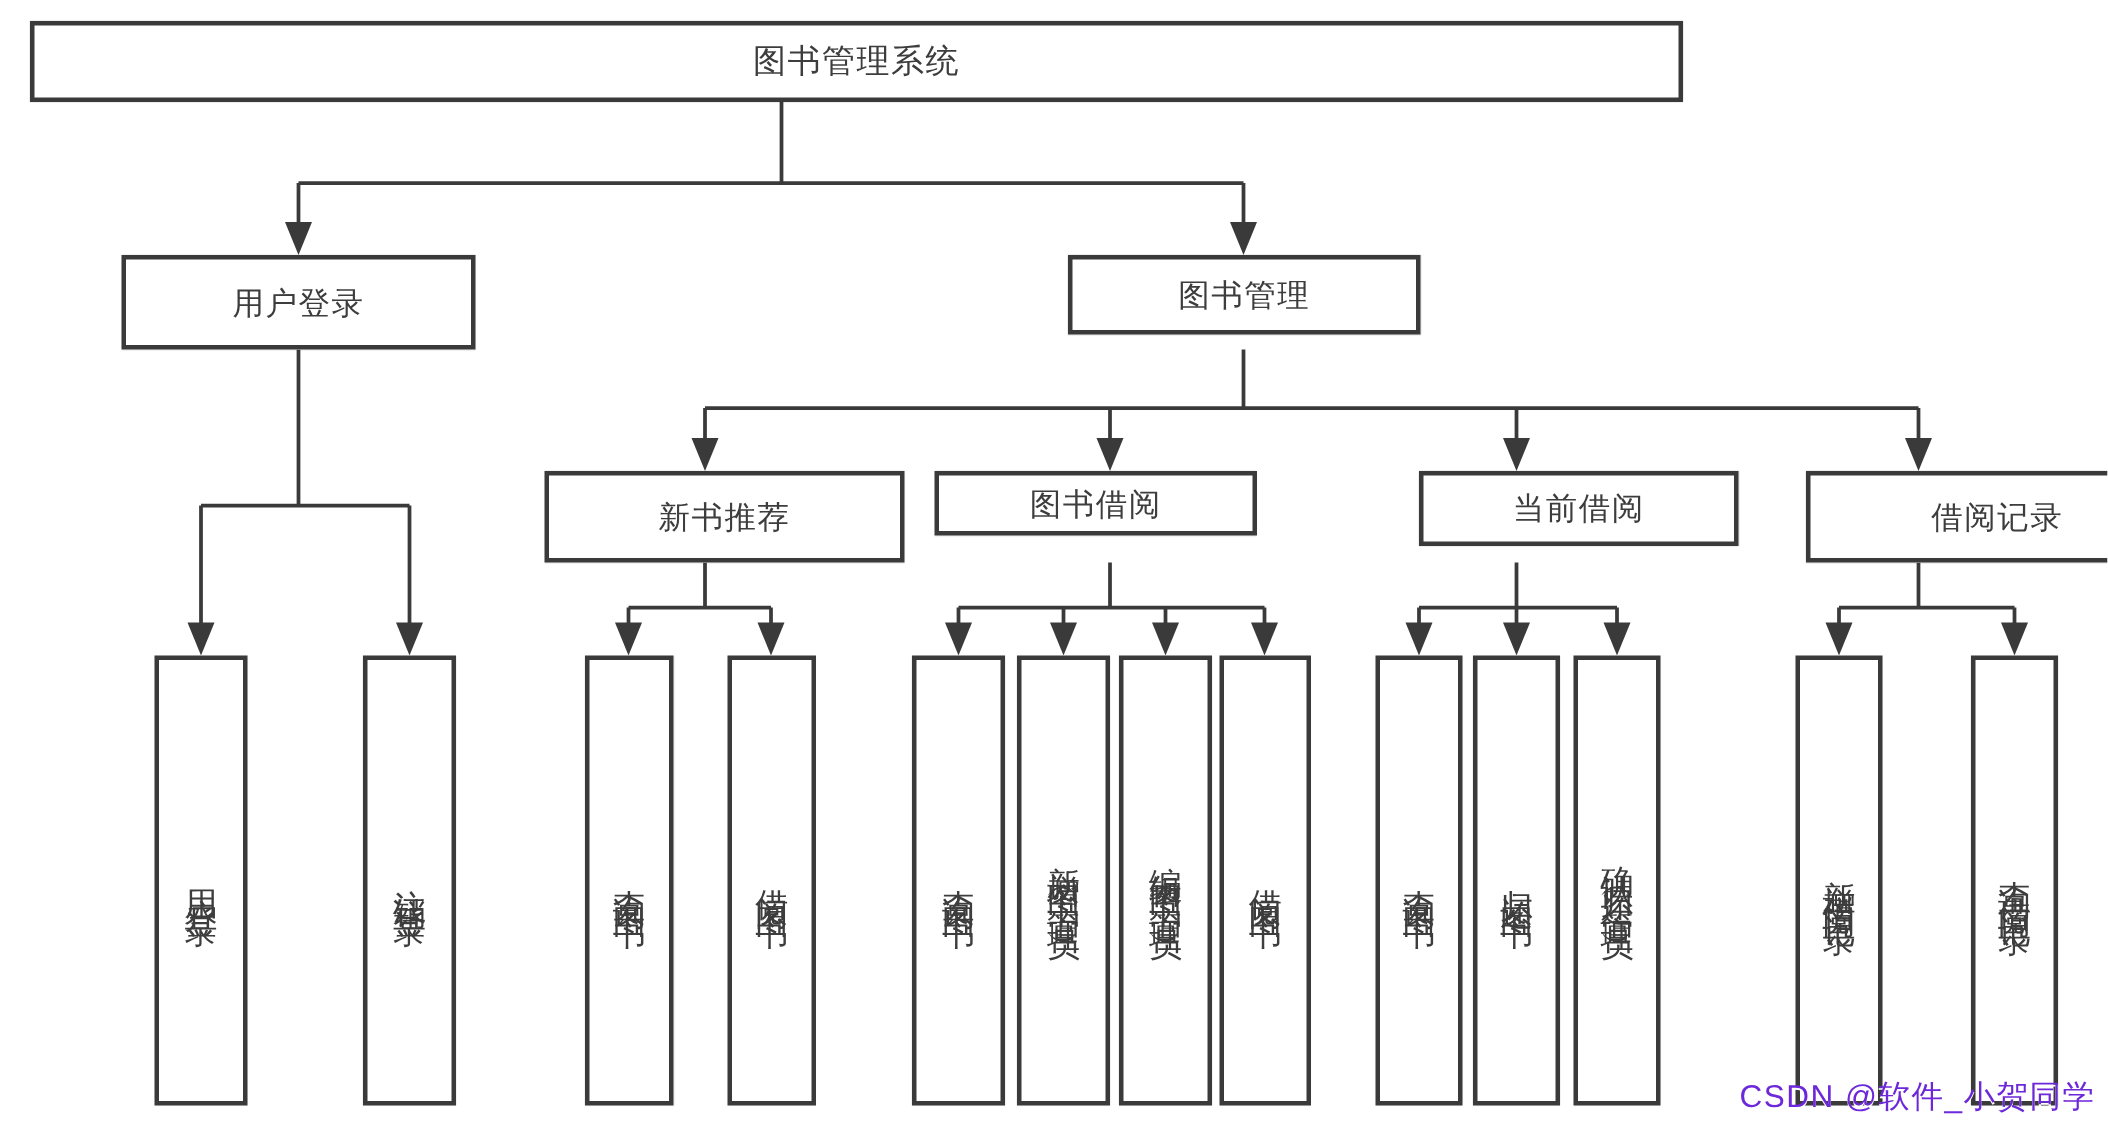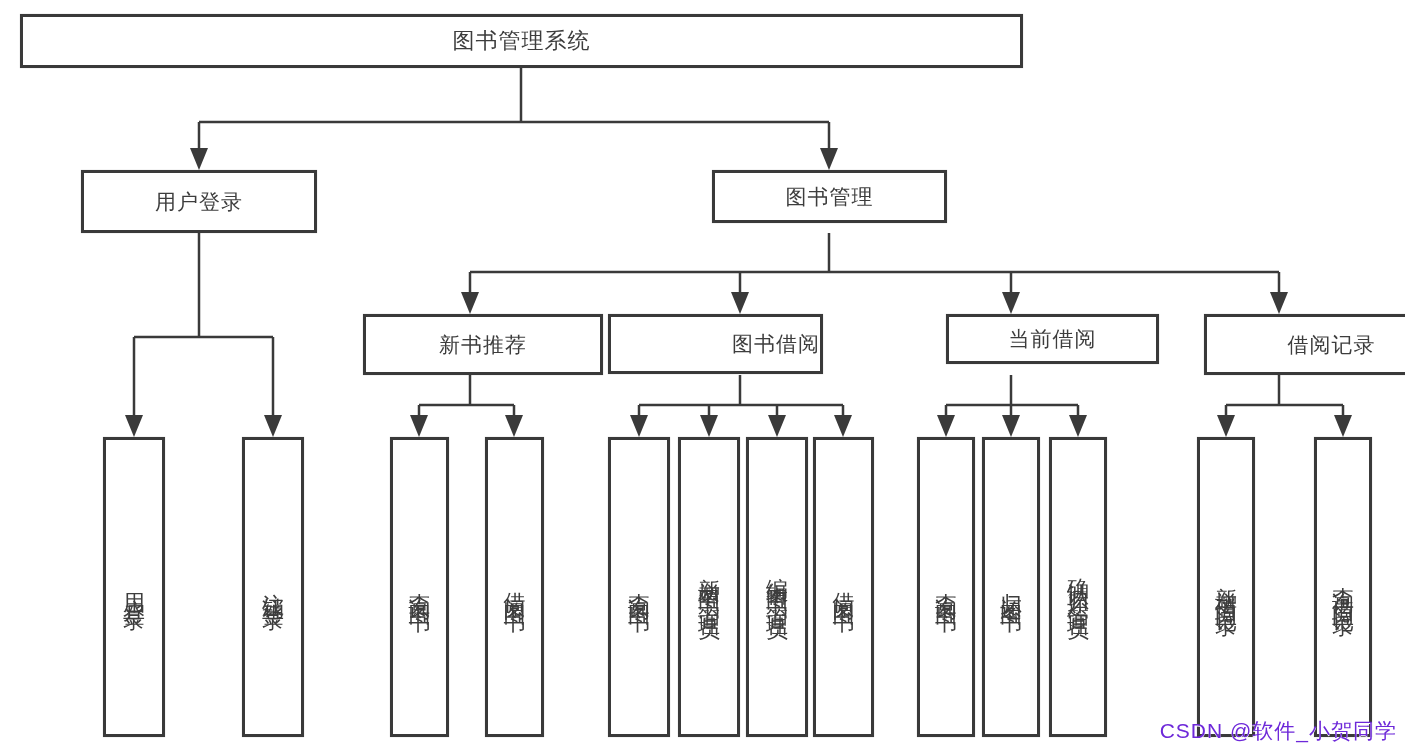--- a/index.html
+++ b/index.html
@@ -117,35 +117,35 @@
       <polygon points="768,415 786,415 777,437"></polygon>
       <polygon points="834,415 852,415 843,437"></polygon>
       <polygon points="937,415 955,415 946,437"></polygon>
       <polygon points="1002,415 1020,415 1011,437"></polygon>
       <polygon points="1069,415 1087,415 1078,437"></polygon>
       <polygon points="1217,415 1235,415 1226,437"></polygon>
       <polygon points="1334,415 1352,415 1343,437"></polygon>
     </g>
   </svg>
 
-  <div class="node" style="left:20px; top:14px; width:1003px; height:54px;">
+  <div class="node" style="left:20px; top:14px; width:1102px; height:54px;">
     <span class="h-label root-label">图书管理系统</span>
   </div>
 
   <div class="node" style="left:81px; top:170px; width:236px; height:63px;">
     <span class="h-label">用户登录</span>
   </div>
   <div class="node" style="left:712px; top:170px; width:235px; height:53px;">
     <span class="h-label">图书管理</span>
   </div>
 
   <div class="node" style="left:363px; top:314px; width:240px; height:61px;">
     <span class="h-label">新书推荐</span>
   </div>
-  <div class="node" style="left:608px; top:314px; width:215px; height:60px;justify-content:flex-end;">
+  <div class="node" style="left:623px; top:314px; width:215px; height:43px;">
     <span class="h-label">图书借阅</span>
   </div>
   <div class="node" style="left:946px; top:314px; width:213px; height:50px;align-items:center;">
     <span class="h-label">当前借阅</span>
   </div>
   <div class="node" style="left:1173px; top:314px; width:255px; height:61px;margin-left:31px;">
     <span class="h-label">借阅记录</span>
   </div>
 
   <div class="node" style="left:103px; top:437px; width:62px; height:300px;">

